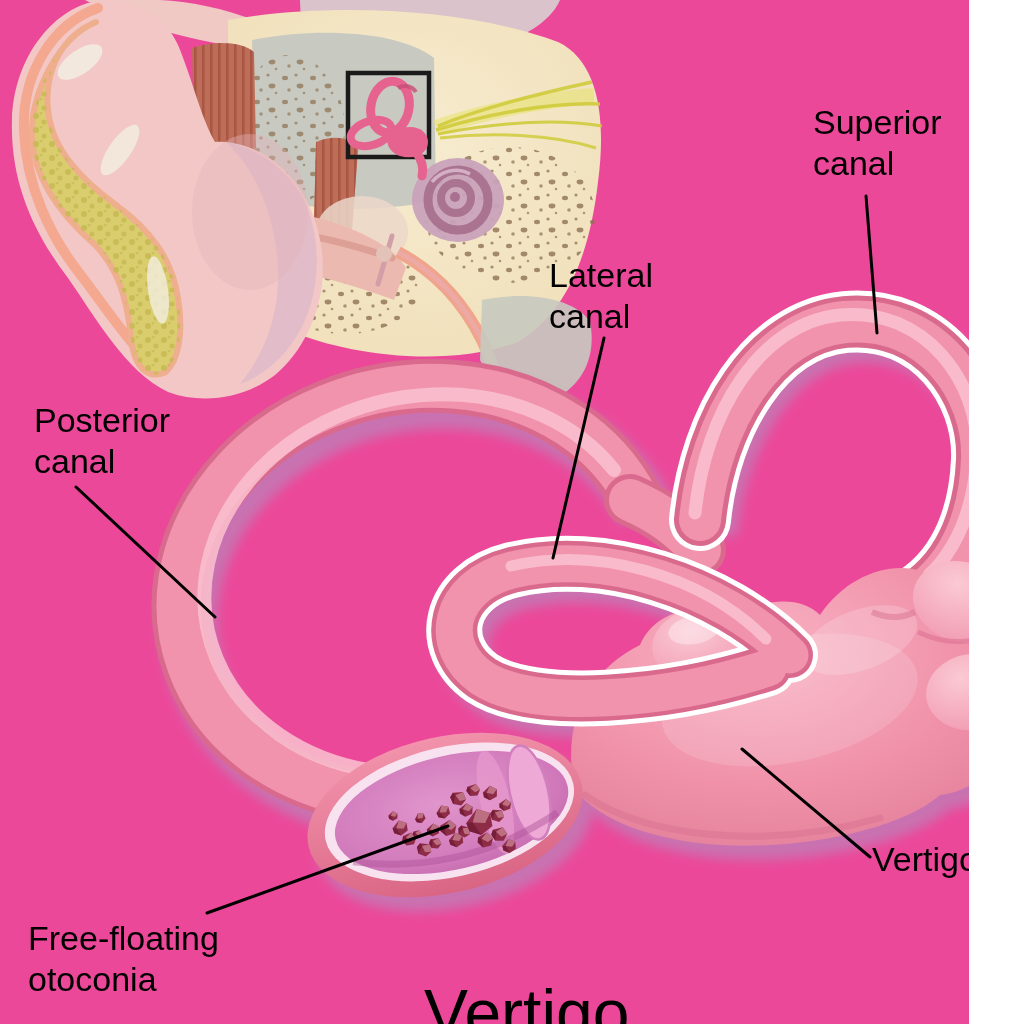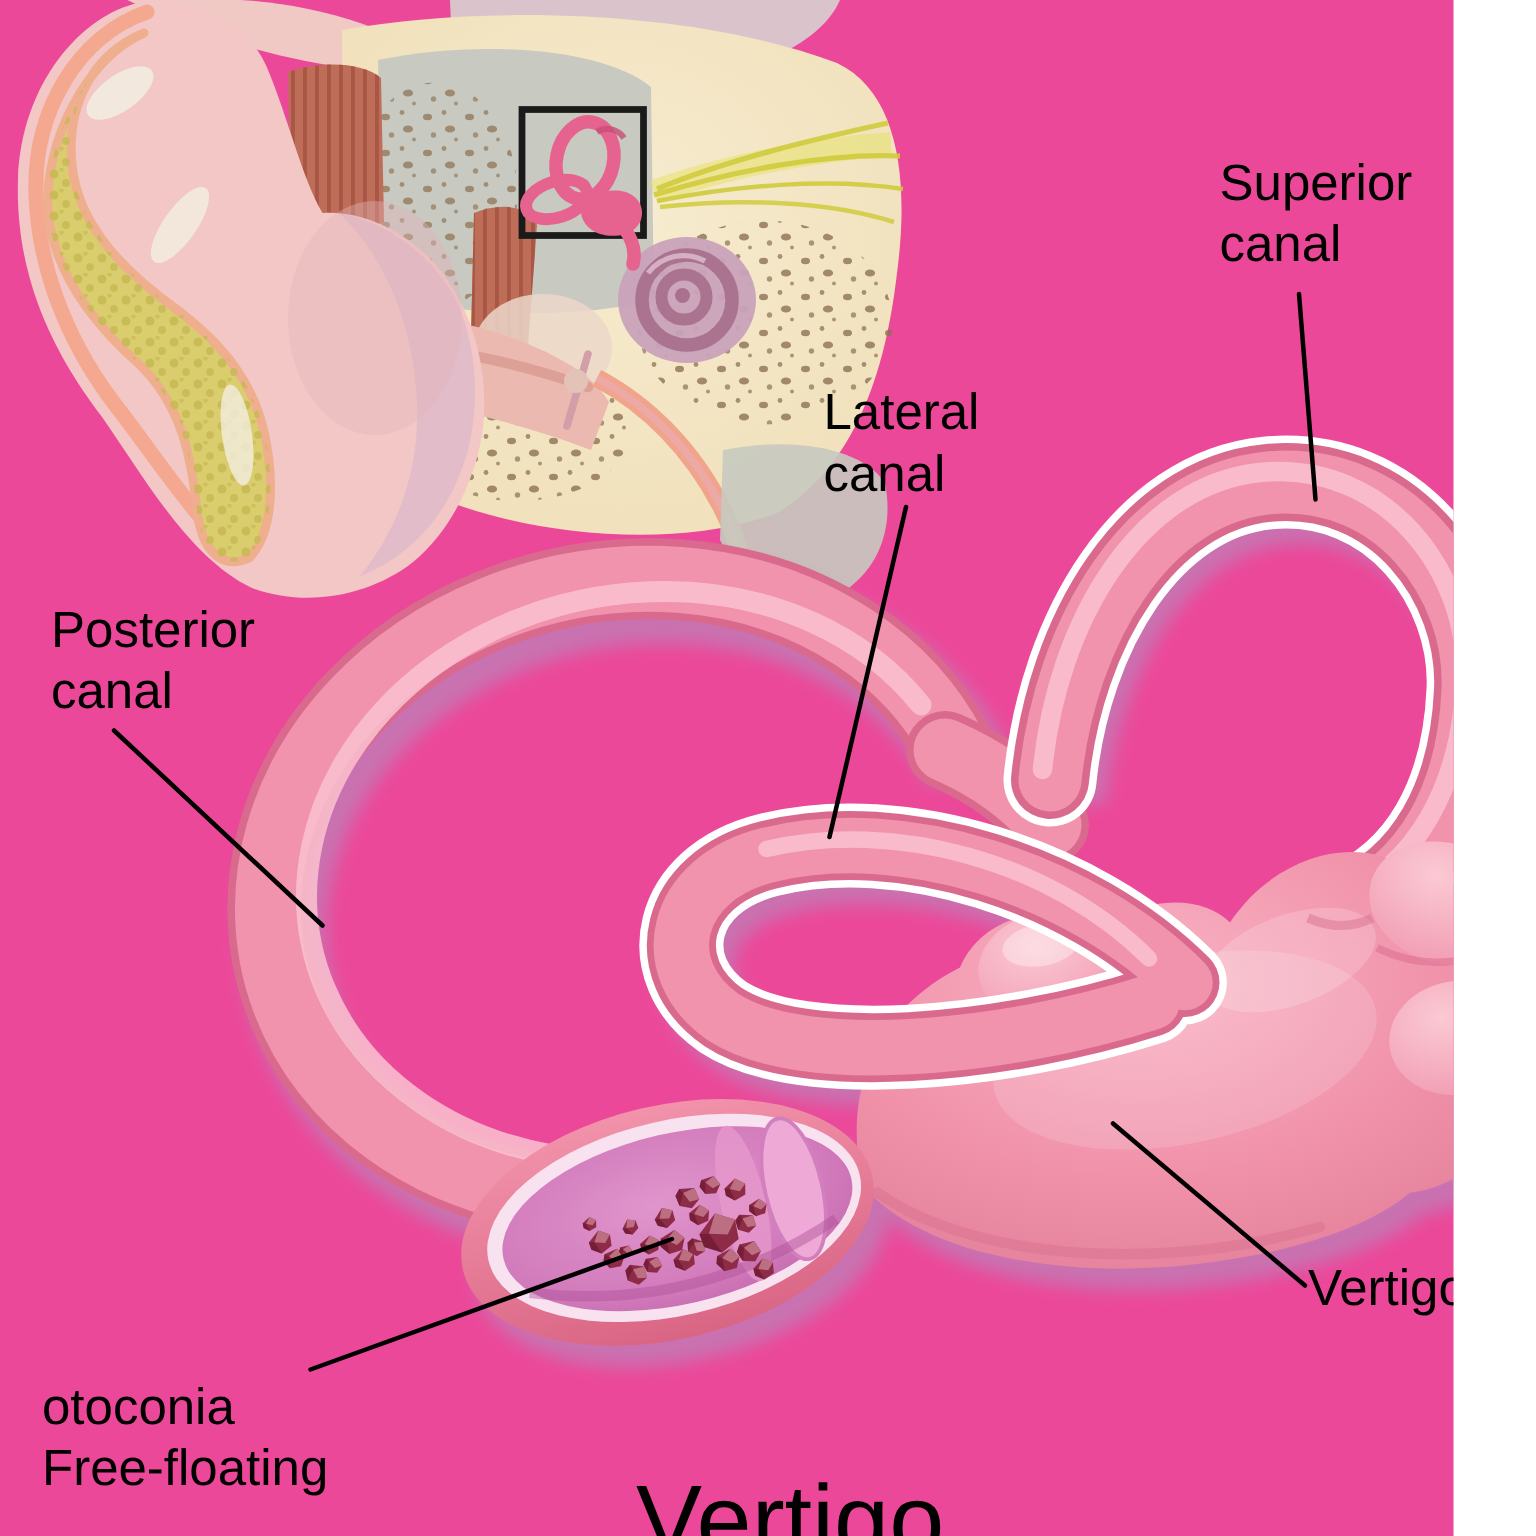--- a/index.html
+++ b/index.html
@@ -239,19 +239,19 @@
 <div class="lbl" style="left:34px;top:400px;">
   <span>Posterior</span>
   <span>canal</span>
 </div>
 
 <div class="lbl" style="left:872px;top:839px;">
   <span>Vertigo</span>
 </div>
 
 <div class="lbl" style="left:28px;top:918px;">
+  <span>Free-floating</span>
   <span>otoconia</span>
-  <span>Free-floating</span>
 </div>
 
 <div class="title" style="left:424px;top:948px;">Vertigo</div>
 
 </div>
 
 </body></html>

